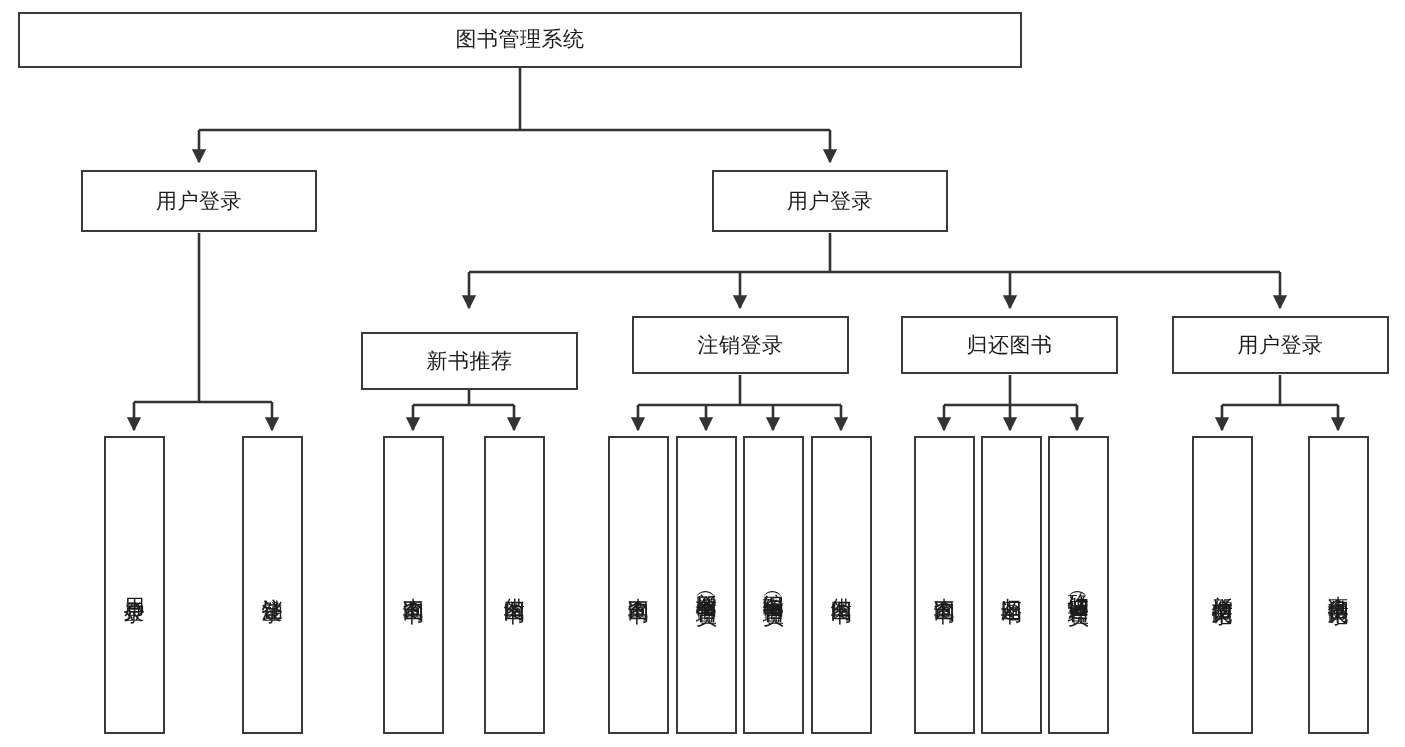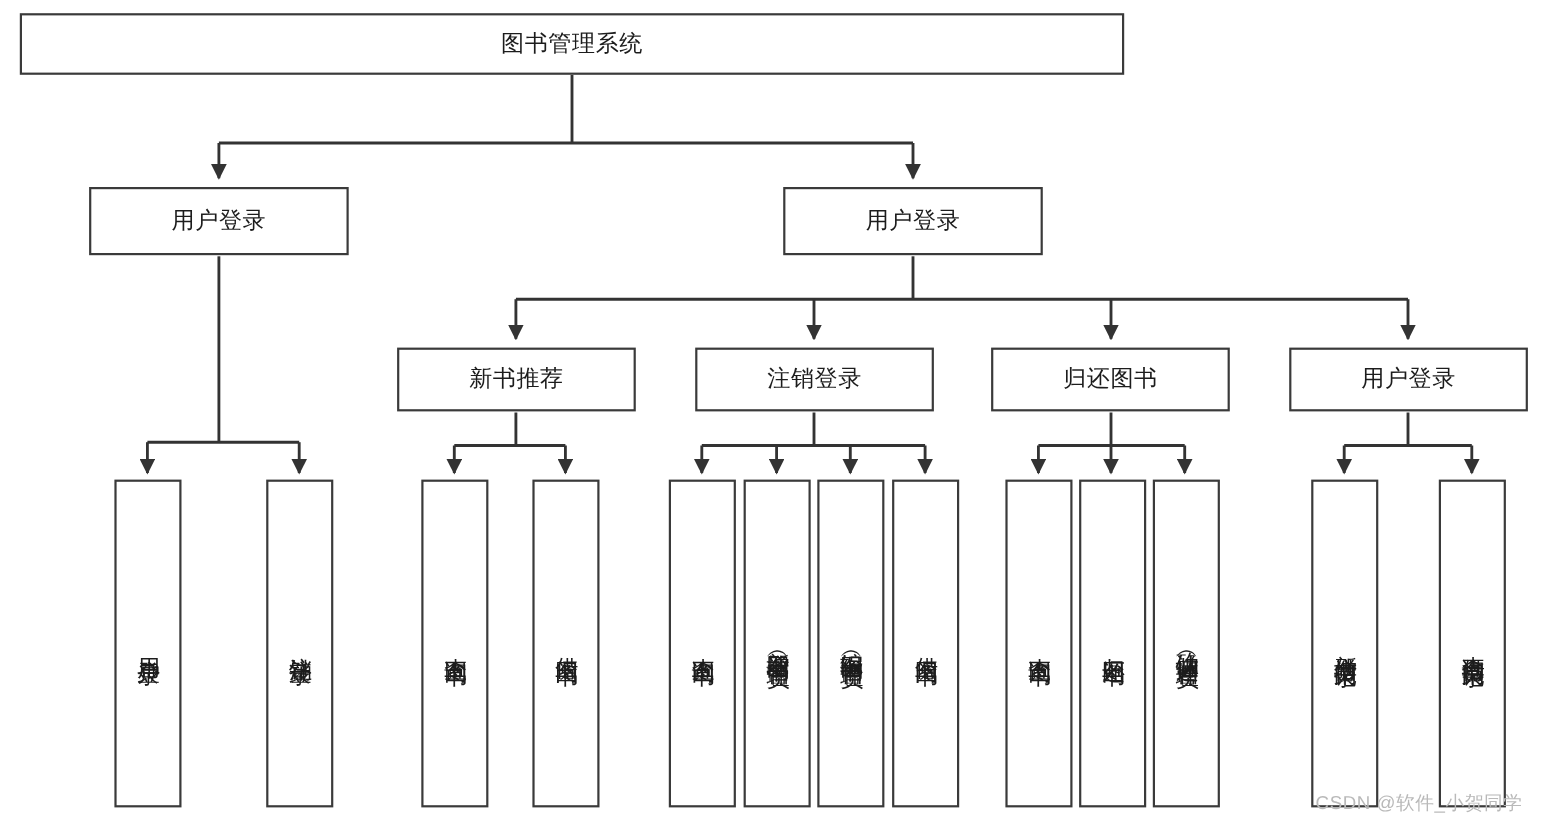--- a/index.html
+++ b/index.html
@@ -123,21 +123,21 @@
     <span>图书管理系统</span>
   </div>
 
   <div class="node horiz" style="left:81px; top:170px; width:236px; height:62px;">
     <span>用户登录</span>
   </div>
   <div class="node horiz" style="left:712px; top:170px; width:236px; height:62px;">
     <span>用户登录</span>
   </div>
 
-  <div class="node horiz" style="left:361px; top:316px; width:217px; height:58px;">
+  <div class="node horiz" style="left:361px; top:332px; width:217px; height:58px;">
     <span>新书推荐</span>
   </div>
   <div class="node horiz" style="left:632px; top:316px; width:217px; height:58px;">
     <span>注销登录</span>
   </div>
   <div class="node horiz" style="left:901px; top:316px; width:217px; height:58px;">
     <span>归还图书</span>
   </div>
   <div class="node horiz" style="left:1172px; top:316px; width:217px; height:58px;">
     <span>用户登录</span>
@@ -180,15 +180,14 @@
     <span>确认归还（管理员）</span>
   </div>
 
   <div class="node vert" style="left:1192px; top:436px; width:61px; height:298px;">
     <span>新增借阅记录</span>
   </div>
   <div class="node vert" style="left:1308px; top:436px; width:61px; height:298px;">
     <span>查询借阅记录</span>
   </div>
 
-  <div class="watermark" style="left:1196px; top:718px;">CSDN @软件_小贺同学</div>
 
 </div>
 
 </body></html>

